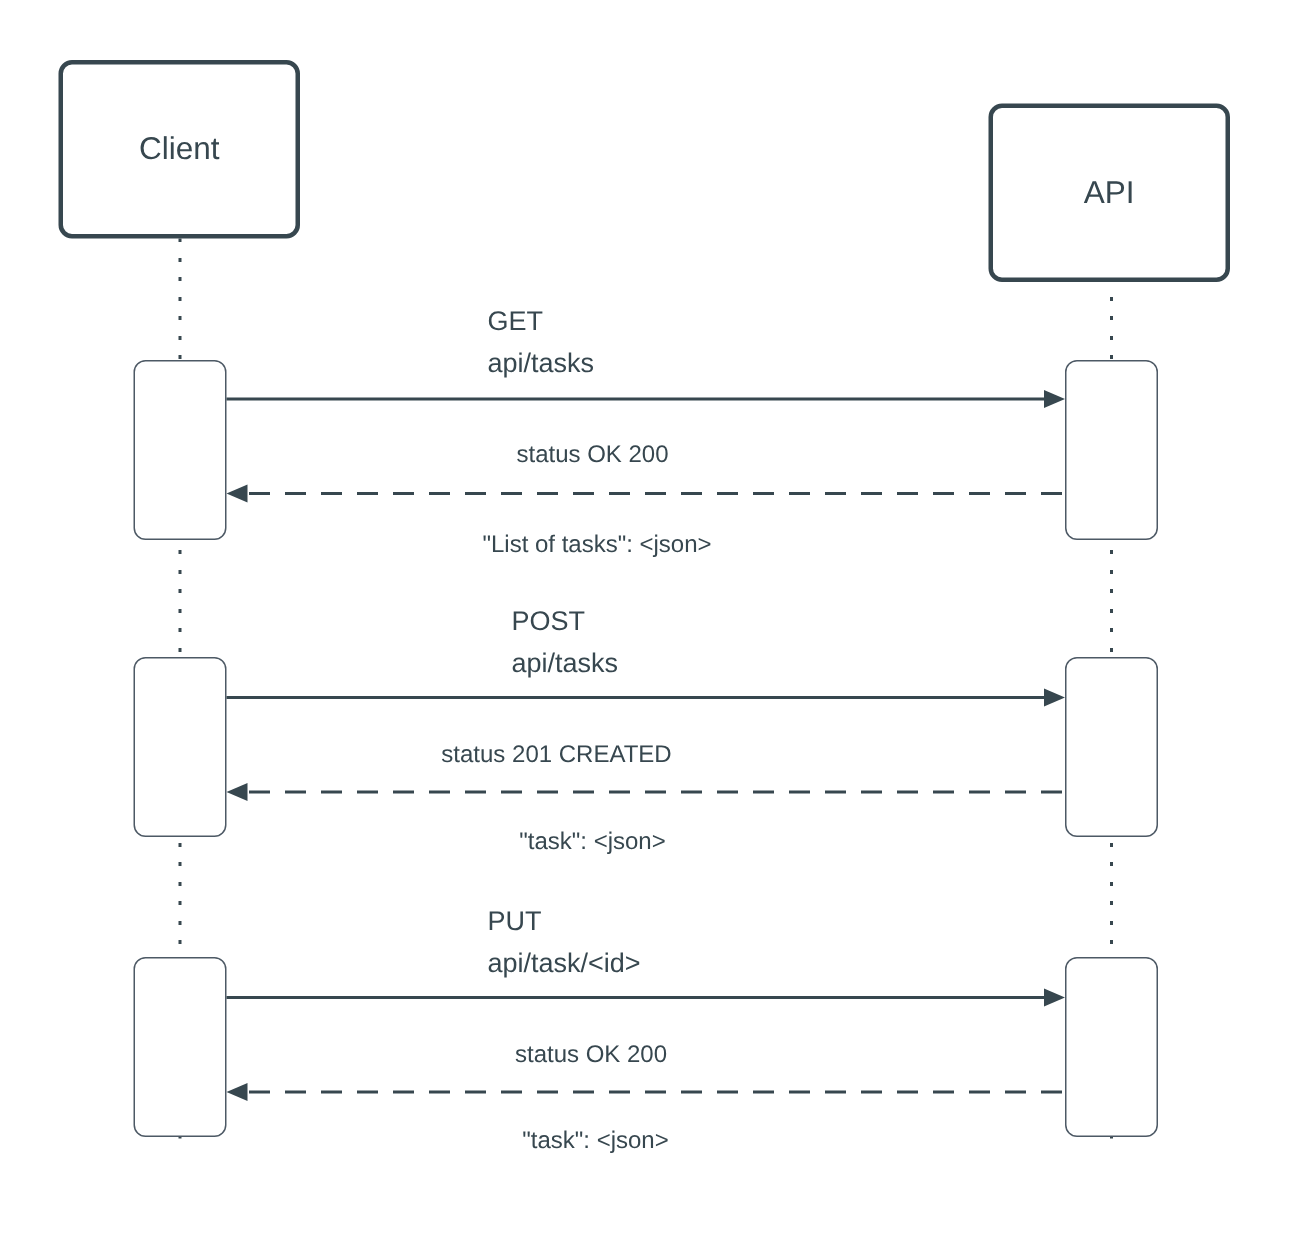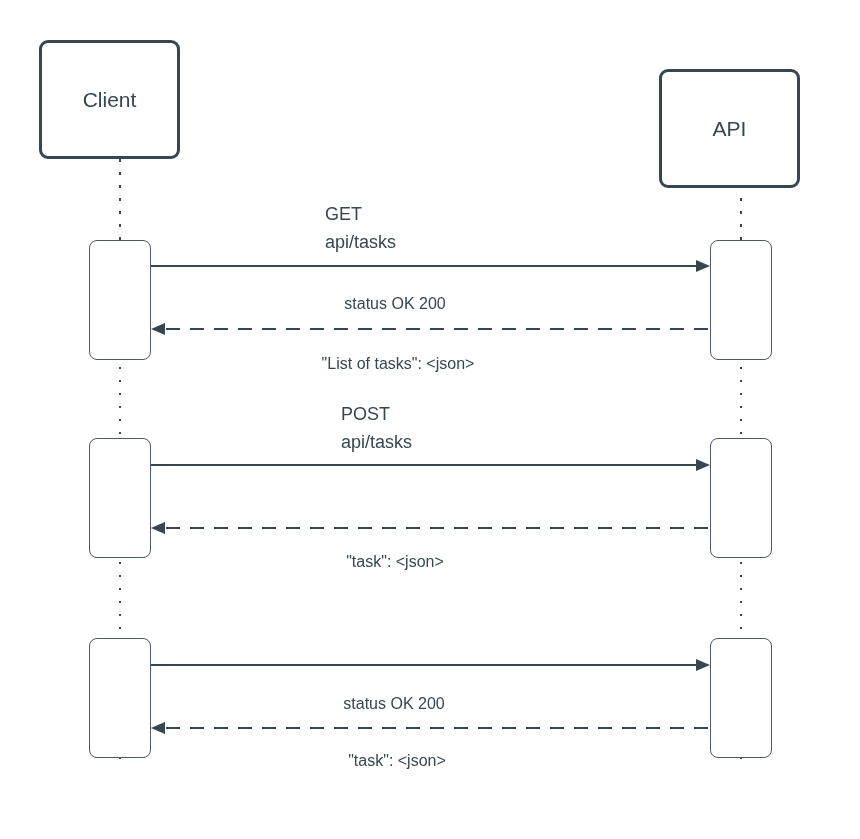--- a/index.html
+++ b/index.html
@@ -13,21 +13,21 @@
     height: 839px;
     background: #ffffff;
     overflow: hidden;
     color: #37474f;
   }
 
   
   .actor {
     position: absolute;
     top: 40px;
-    width: 141px;
+    width: 161px;
     height: 119px;
     box-sizing: border-box;
     background: #ffffff;
     border: 3px solid #37474f;
     border-radius: 9px;
     display: flex;
     align-items: center;
     justify-content: center;
     font-size: 21px;
     z-index: 2;
@@ -171,27 +171,32 @@
   <div class="act c i2"></div>
   <div class="act a i2"></div>
 
   <div class="req-label i2">
     <div>POST</div>
     <div>api/tasks</div>
   </div>
   <div class="solid-line s2"></div>
   <div class="head-r s2h"></div>
 
+  <div class="msg st2">status 201 CREATED</div>
   <div class="dash-line d2"></div>
   <div class="head-l d2h"></div>
   <div class="msg pl2">"task": &lt;json&gt;</div>
 
   <div class="act c i3"></div>
   <div class="act a i3"></div>
 
+  <div class="req-label i3">
+    <div>PUT</div>
+    <div>api/task/&lt;id&gt;</div>
+  </div>
   <div class="solid-line s3"></div>
   <div class="head-r s3h"></div>
 
   <div class="msg st3">status OK 200</div>
   <div class="dash-line d3"></div>
   <div class="head-l d3h"></div>
   <div class="msg pl3">"task": &lt;json&gt;</div>
 
 </div>
 

